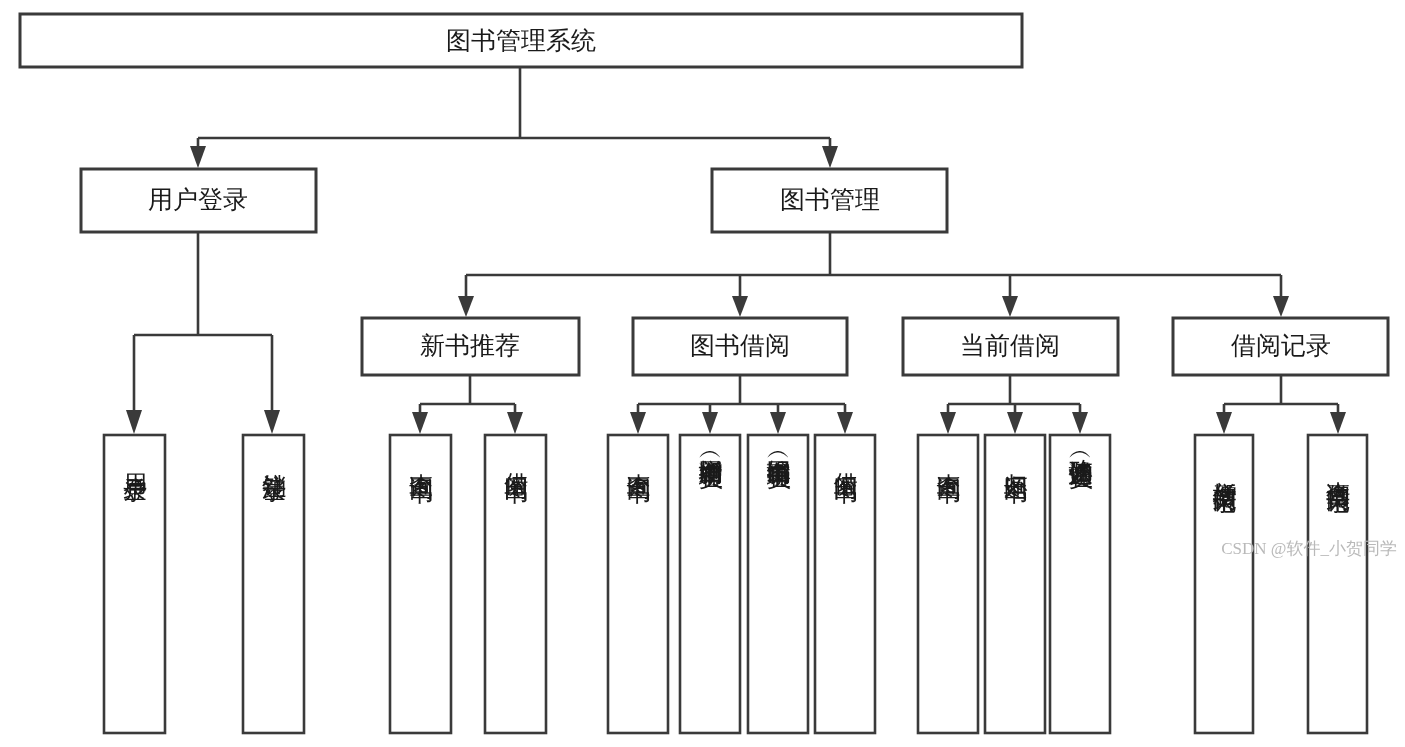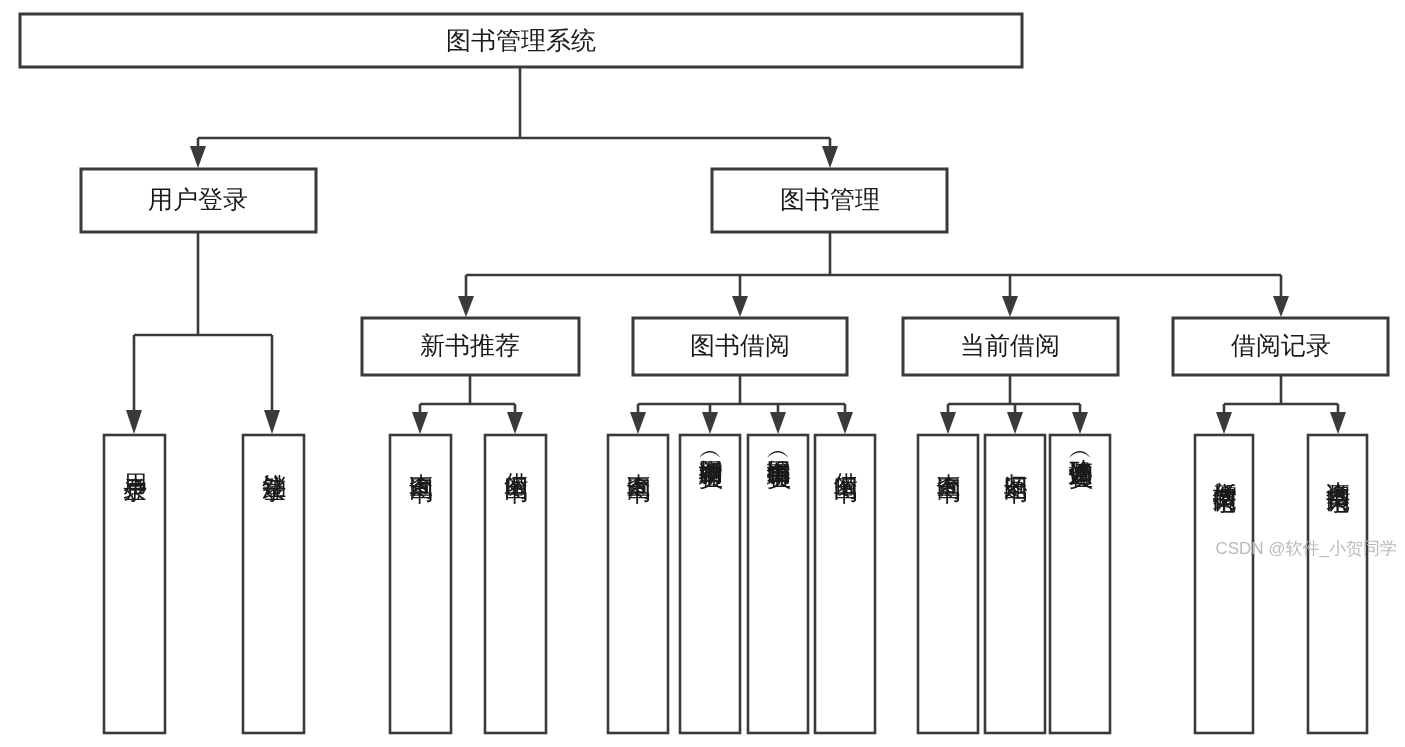--- a/index.html
+++ b/index.html
@@ -48,21 +48,21 @@
     fill: #1a1a1a;
     font-family: "DejaVu Sans", "Liberation Sans", sans-serif;
     font-size: 25px;
     text-anchor: middle;
     dominant-baseline: middle;
   }
   .watermark {
     position: absolute;
     right: 8px;
     bottom: 6px;
-    font-family: Liberation Sans, sans-serif;
+    font-family: Liberation Serif, serif;
     font-size: 17px;
     color: #b9b9b9;
     white-space: nowrap;
     user-select: none;
   }
   .vlabel-wrap {
     width: 100%;
     height: 100%;
     display: flex;
     align-items: flex-start;

